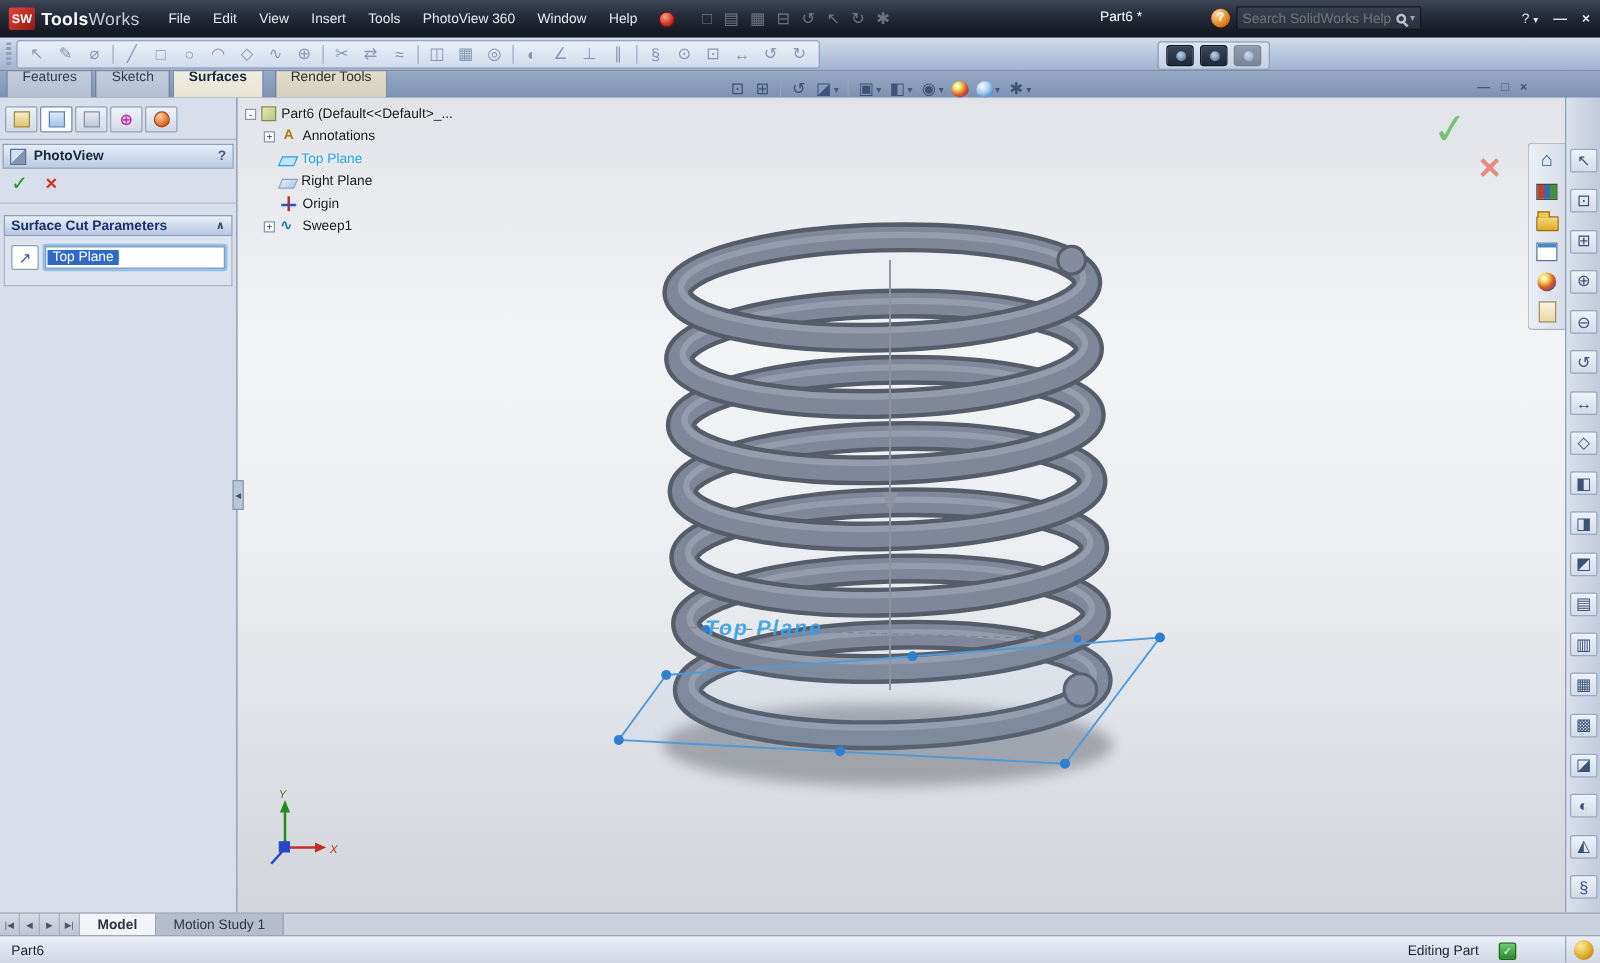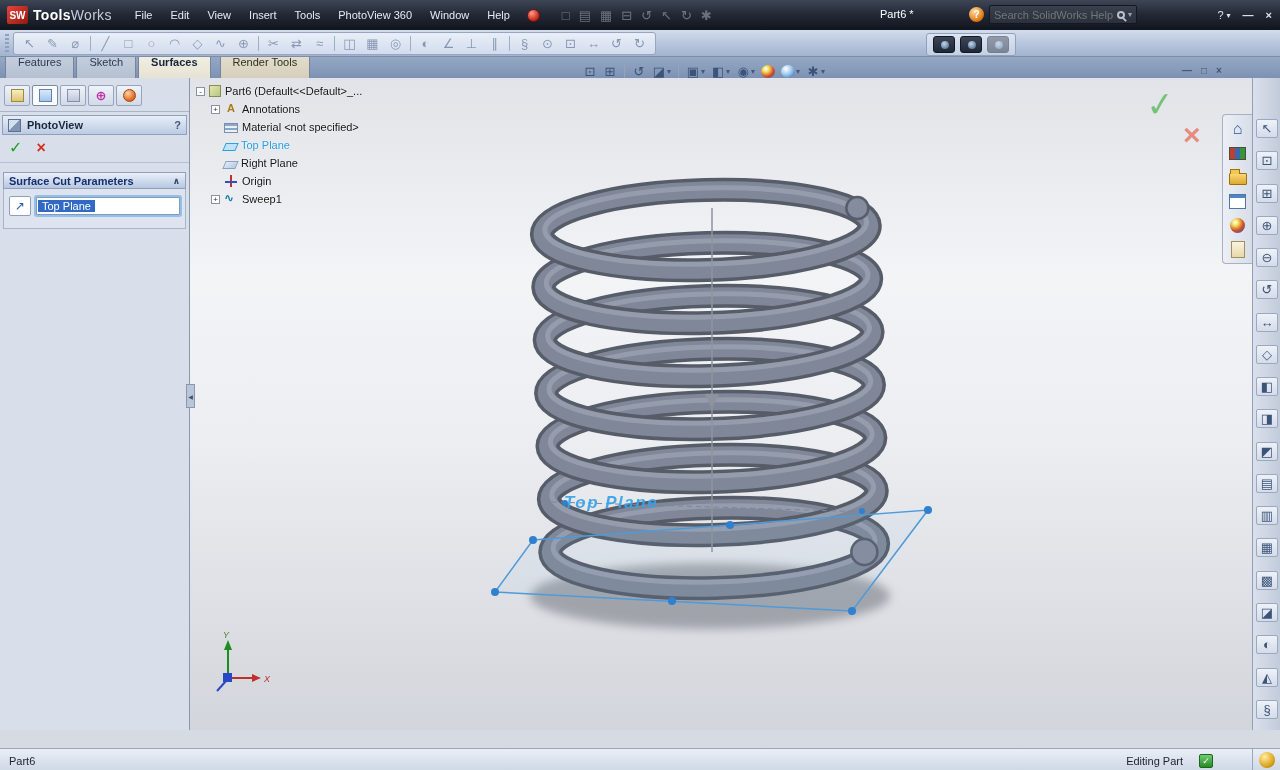--- a/index.html
+++ b/index.html
@@ -458,25 +458,20 @@
     </div>
     <div class="ft-children">
 
 
         <div class="ft-row">
           <span class="ft-exp">+</span>
           <span class="ti ti-annotations"></span>
           <span class="ft-label">Annotations</span>
         </div>
 
-        <div class="ft-row">
-          <span class="ft-exp"></span>
-          <span class="ti ti-material"></span>
-          <span class="ft-label">Material &lt;not specified&gt;</span>
-        </div>
 
 
         <div class="ft-row">
           <span class="ft-exp"></span>
           <span class="ti ti-plane sel"></span>
           <span class="ft-label sel">Top Plane</span>
         </div>
 
         <div class="ft-row">
           <span class="ft-exp"></span>
@@ -574,20 +569,32 @@
         <span class="rt-icon">▥</span>
         <span class="rt-icon">▦</span>
         <span class="rt-icon">▩</span>
         <span class="rt-icon">◪</span>
         <span class="rt-icon">◐</span>
         <span class="rt-icon">◭</span>
         <span class="rt-icon">§</span>
     </div>
   </div>
 
+  <div class="doctabs">
+    <span style="display:flex">
+      <span class="nav-btn">|◀</span>
+        <span class="nav-btn">◀</span>
+        <span class="nav-btn">▶</span>
+        <span class="nav-btn">▶|</span>
+    </span>
+    <span style="display:flex">
+      <span class="dtab active">Model</span>
+        <span class="dtab">Motion Study 1</span>
+    </span>
+  </div>
 
   <div class="statusbar">
     <span>Part6</span>
     <div class="sb-right">
       <span>Editing Part</span>
       <span class="qt">✓</span>
     </div>
     <div class="sb-corner">
       <span class="res-ball"></span>
     </div>

